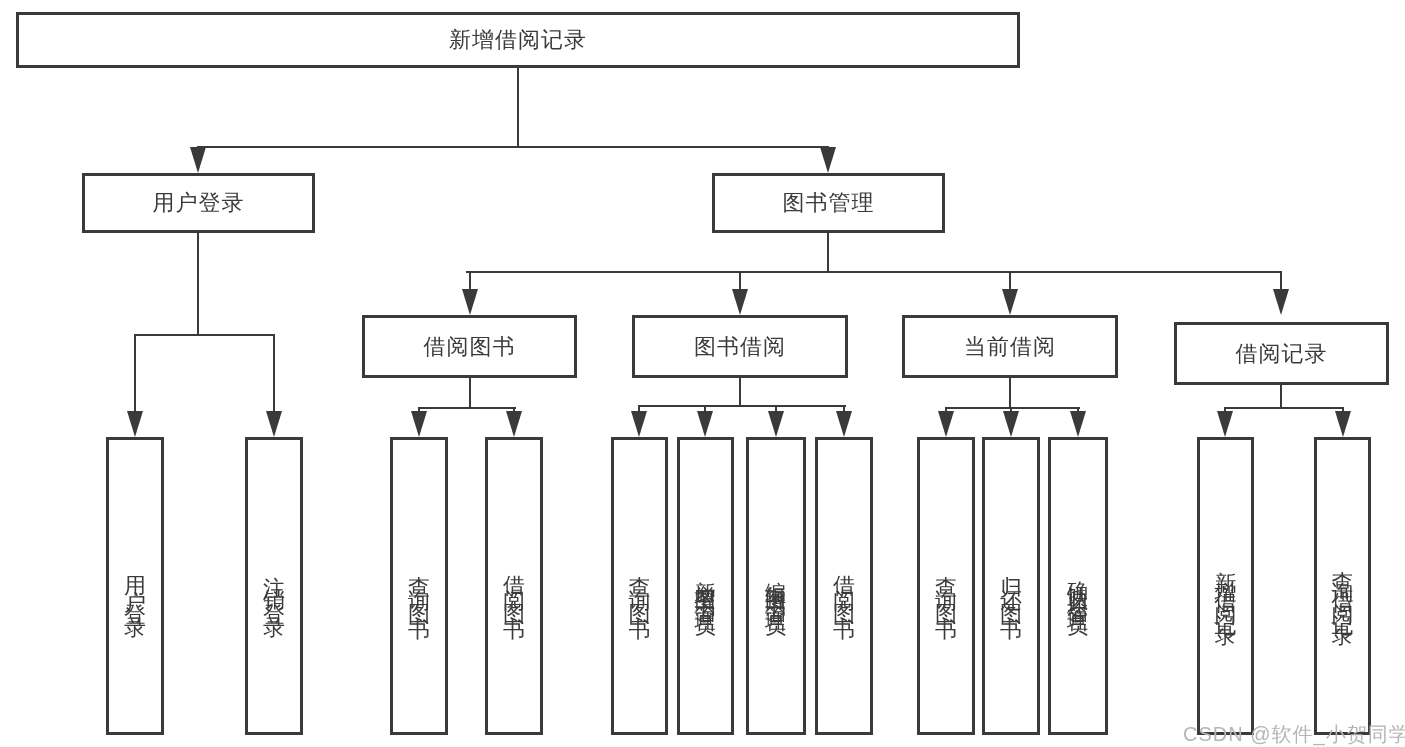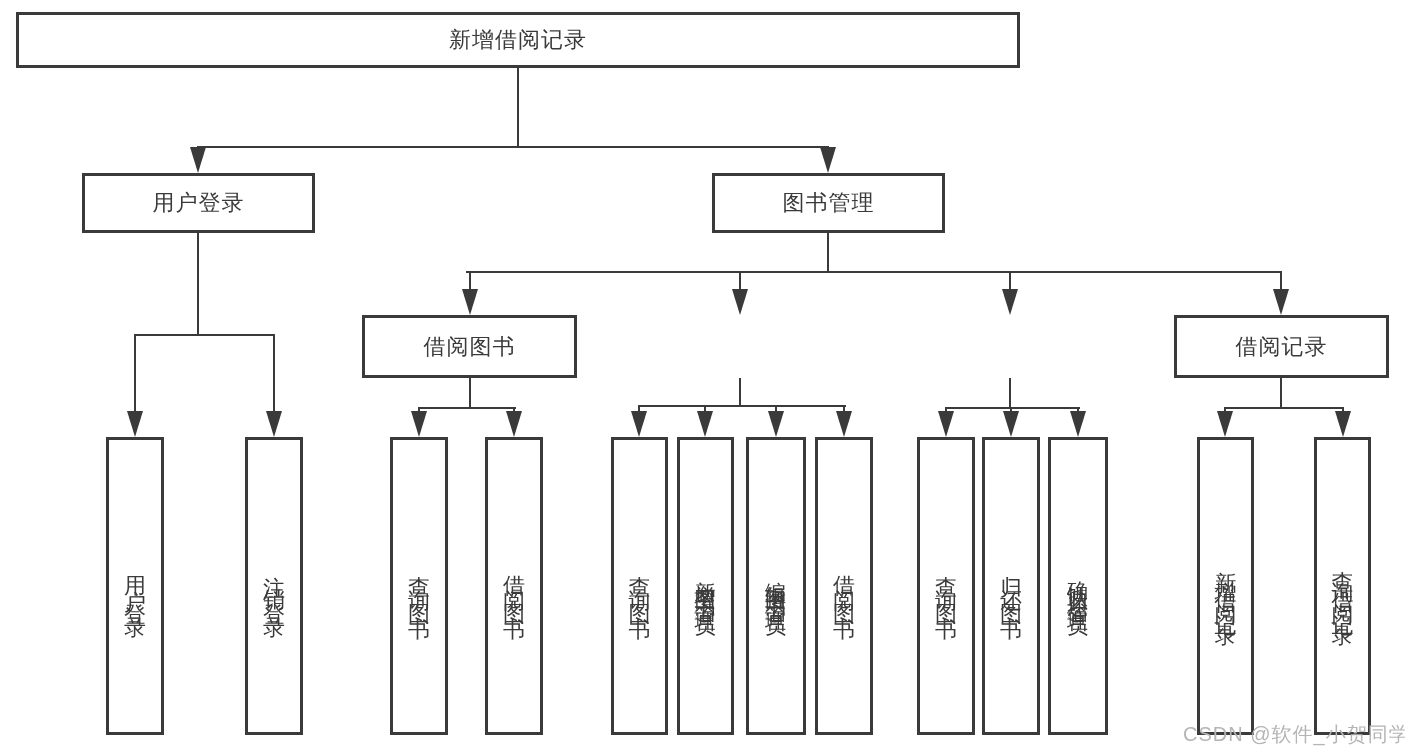--- a/index.html
+++ b/index.html
@@ -102,21 +102,23 @@
   <div class="vline" style="left:469px; top:271px; width:2px; height:20px;"></div>
   <div class="arrow" style="left:462px; top:289px;"></div>
   <div class="vline" style="left:739px; top:271px; width:2px; height:20px;"></div>
   <div class="arrow" style="left:732px; top:289px;"></div>
   <div class="vline" style="left:1009px; top:271px; width:2px; height:20px;"></div>
   <div class="arrow" style="left:1002px; top:289px;"></div>
   <div class="vline" style="left:1280px; top:271px; width:2px; height:20px;"></div>
   <div class="arrow" style="left:1273px; top:289px;"></div>
 
   <div class="box" style="left:362px; top:315px; width:215px; height:63px;">借阅图书</div>
-  <div class="box" style="left:1174px; top:315px; width:215px; height:63px;">借阅记录</div>
+  <div class="box" style="left:632px; top:315px; width:216px; height:63px;">图书借阅</div>
+  <div class="box" style="left:902px; top:315px; width:216px; height:63px;">当前借阅</div>
+  <div class="box" style="left:1174px; top:322px; width:215px; height:63px;">借阅记录</div>
 
   <div class="vline" style="left:469px; top:378px; width:2px; height:31px;"></div>
   <div class="hline" style="left:418px; top:407px; width:98px; height:2px;"></div>
   <div class="vline" style="left:418px; top:407px; width:2px; height:6px;"></div>
   <div class="arrow" style="left:411px; top:411px;"></div>
   <div class="vline" style="left:513px; top:407px; width:2px; height:6px;"></div>
   <div class="arrow" style="left:506px; top:411px;"></div>
 
   <div class="vline" style="left:739px; top:378px; width:2px; height:29px;"></div>
   <div class="hline" style="left:638px; top:405px; width:208px; height:2px;"></div>

